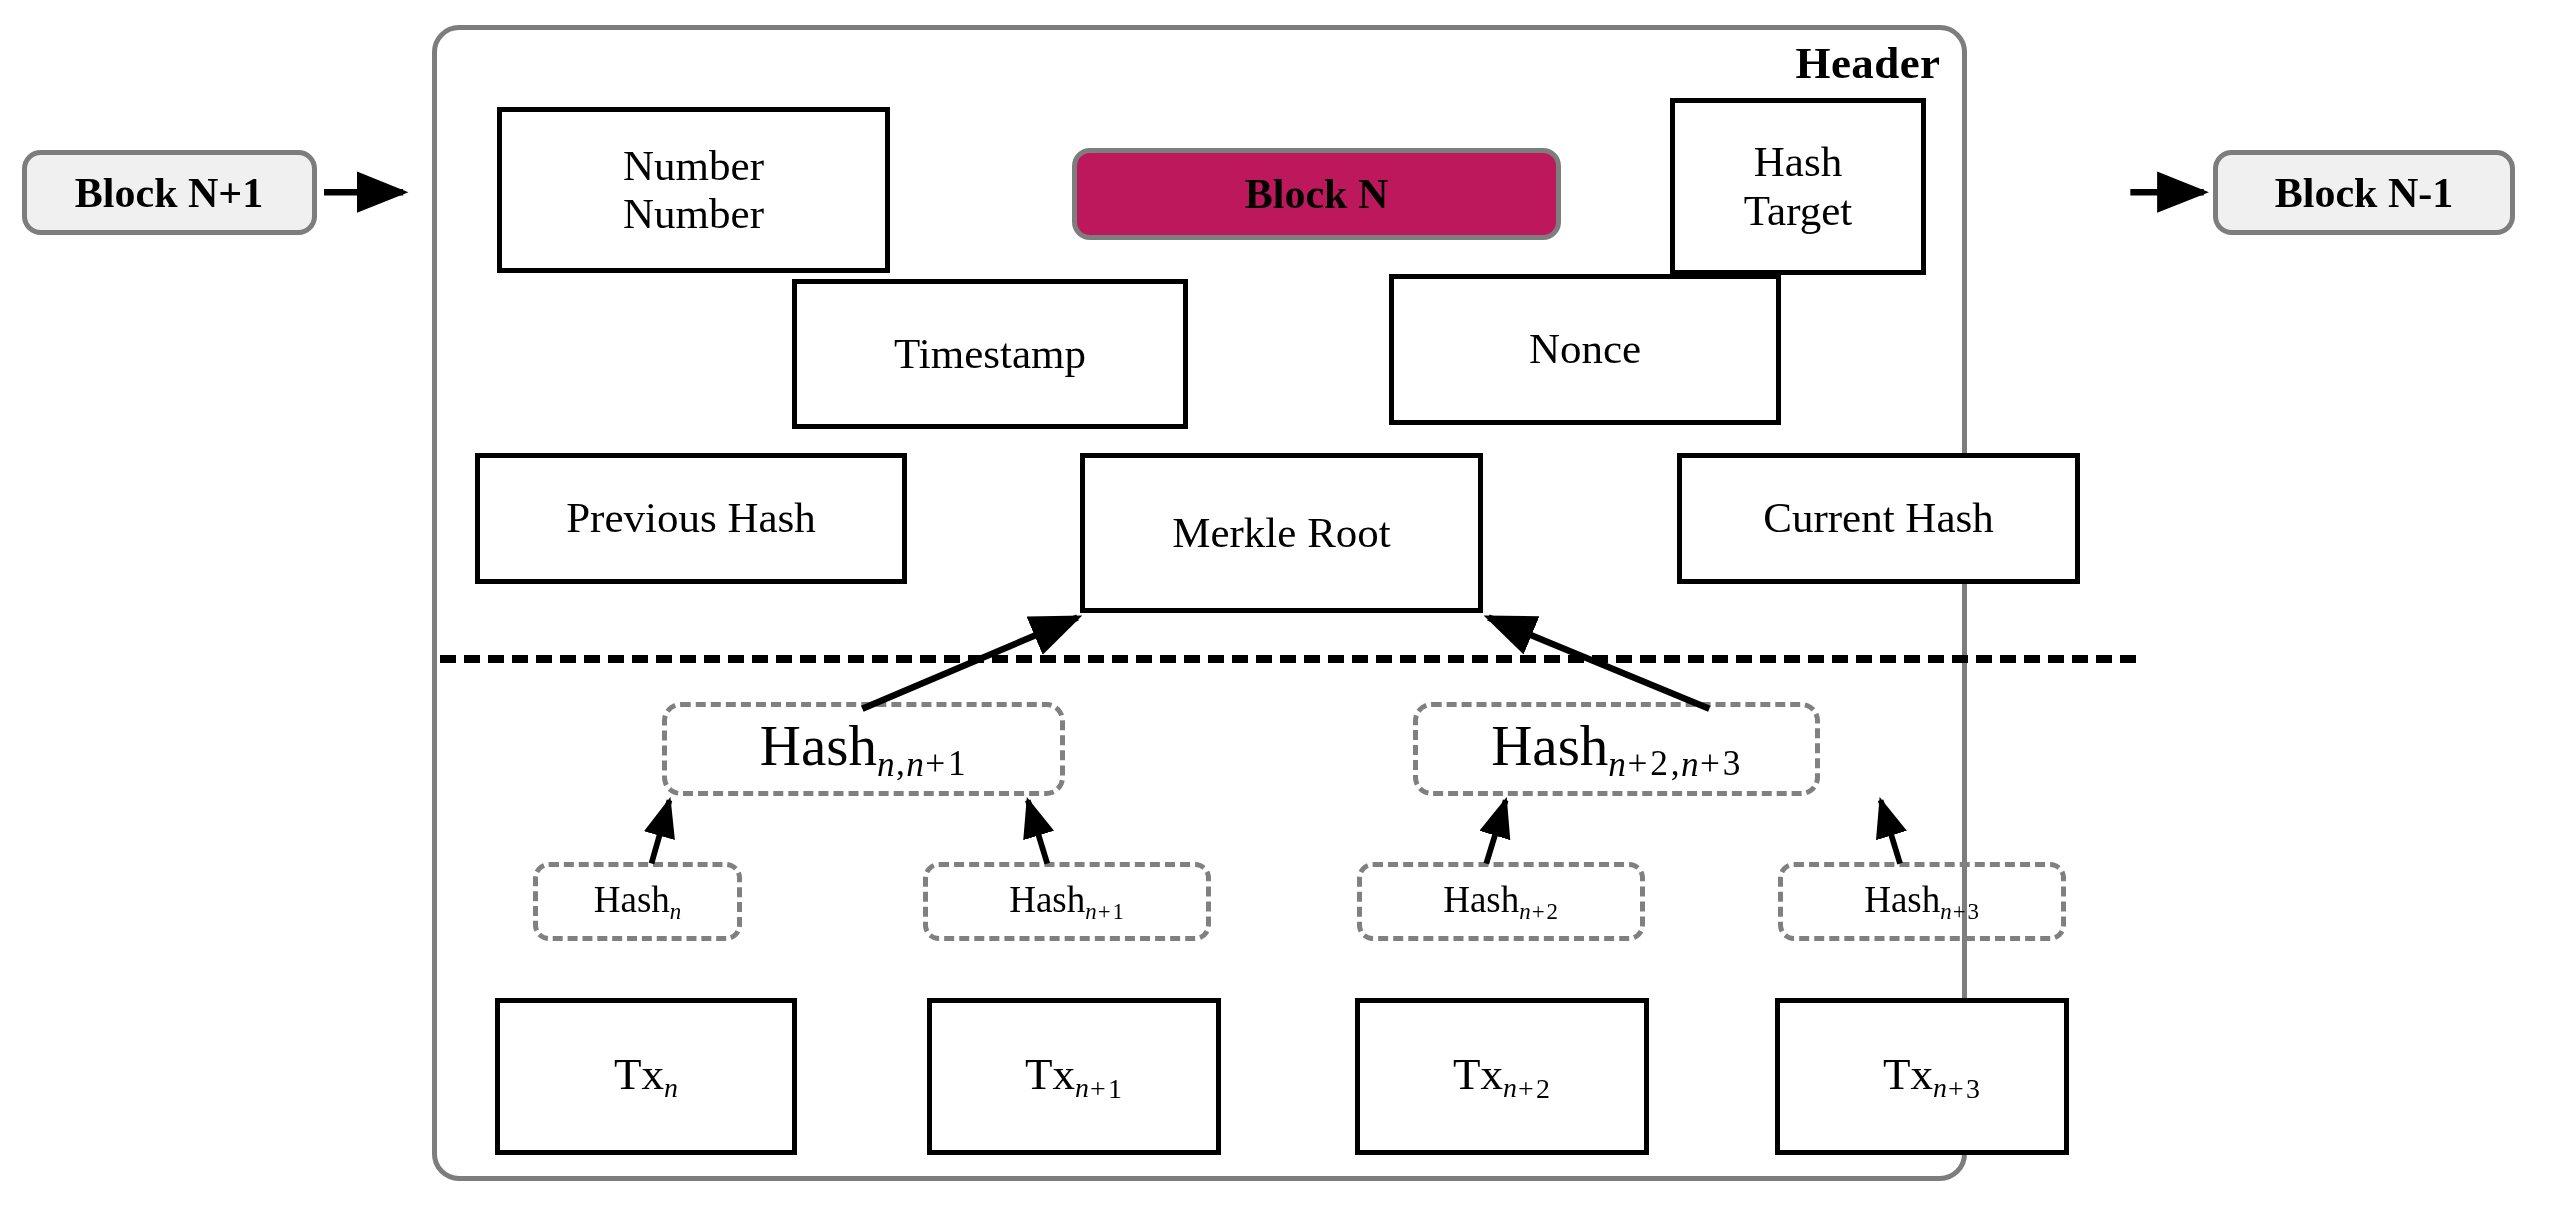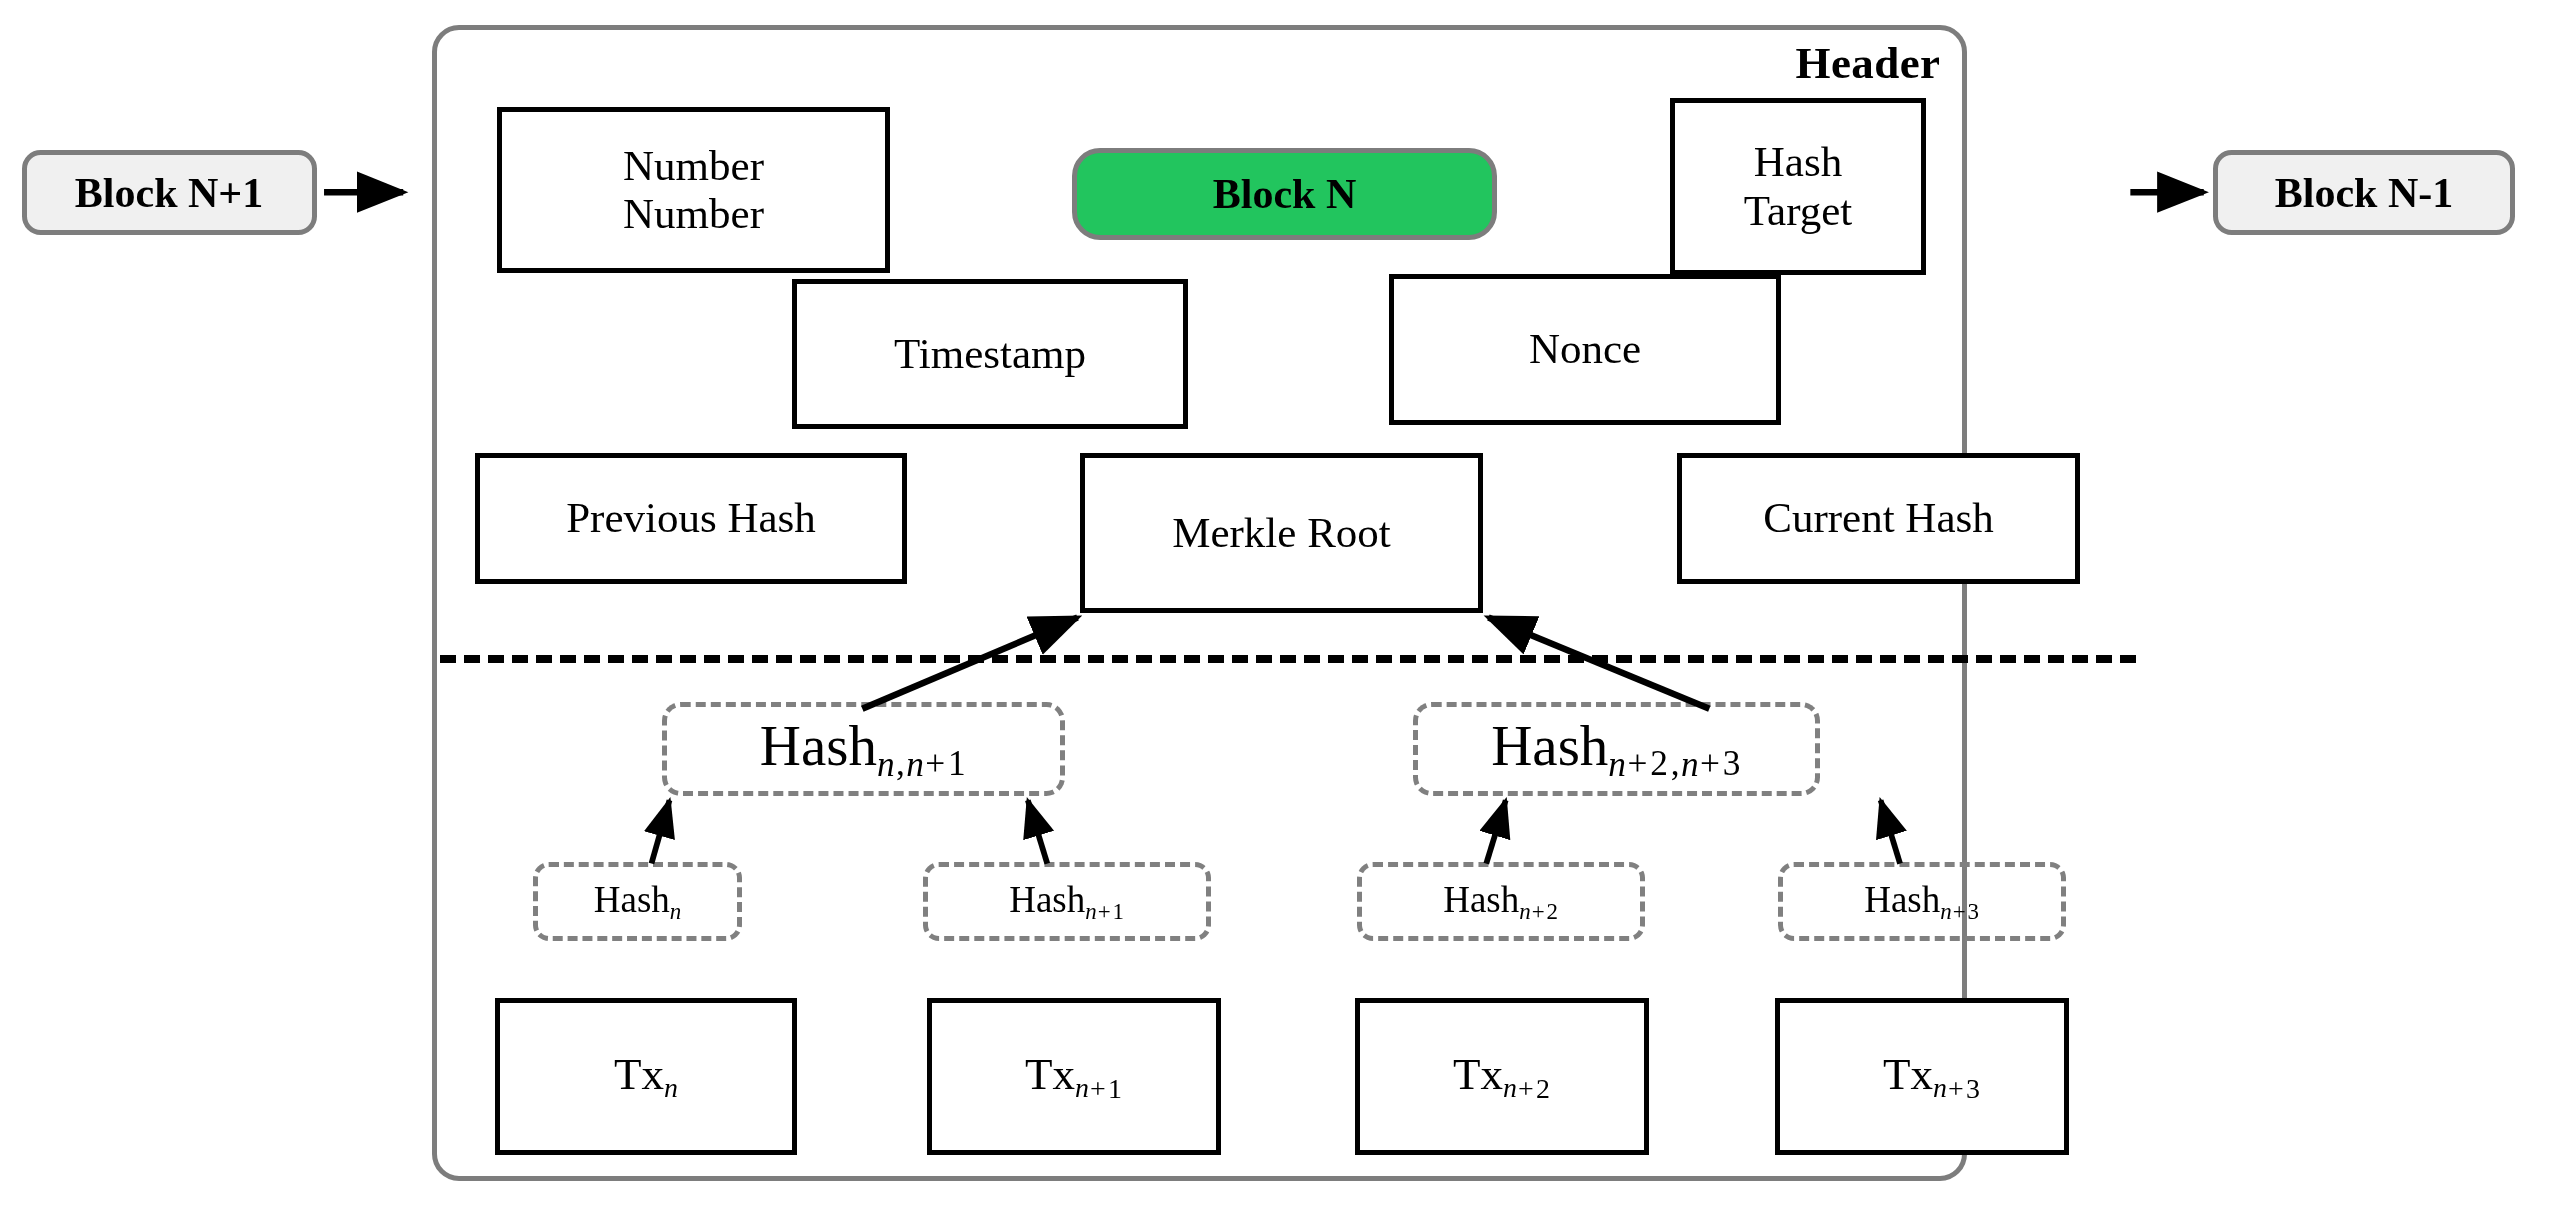--- a/index.html
+++ b/index.html
@@ -141,24 +141,24 @@
     color: #000;
     white-space: nowrap;
     padding: 12px 13px;
   }
   #chip-prev { left: 21.6px;   top: 150px; width: 295px; height: 85px; }
   #chip-next { left: 2213px; top: 150px; width: 302px; height: 85px; }
 
   #chip-center {
     position: absolute;
     left: 1072px; top: 148px;
-    width: 425px; height: 92px;
+    width: 489px; height: 92px;
     border: 5px solid #7d7d7d;
-    border-radius: 28px;
-    background: #22c55e;
+    border-radius: 18px;
+    background: #be185d;
     display: flex;
     align-items: center;
     justify-content: center;
     font-size: 42px;
     font-weight: bold;
     color: #000;
     white-space: nowrap;
   }
 
   

